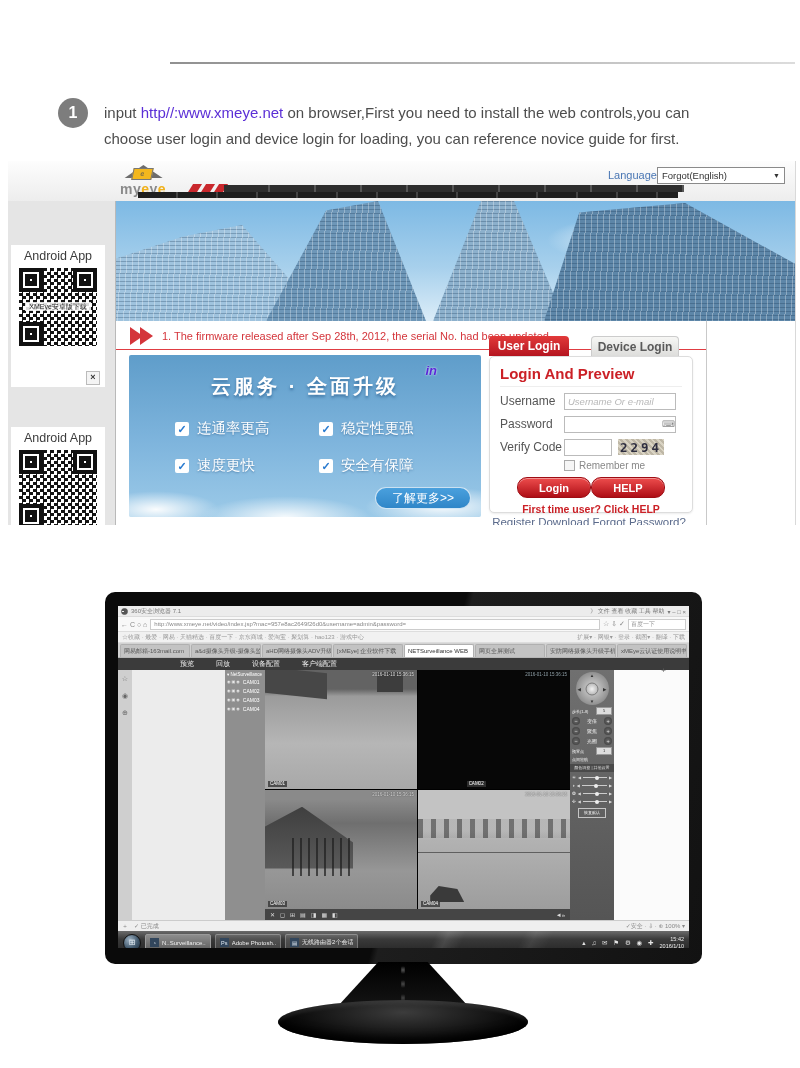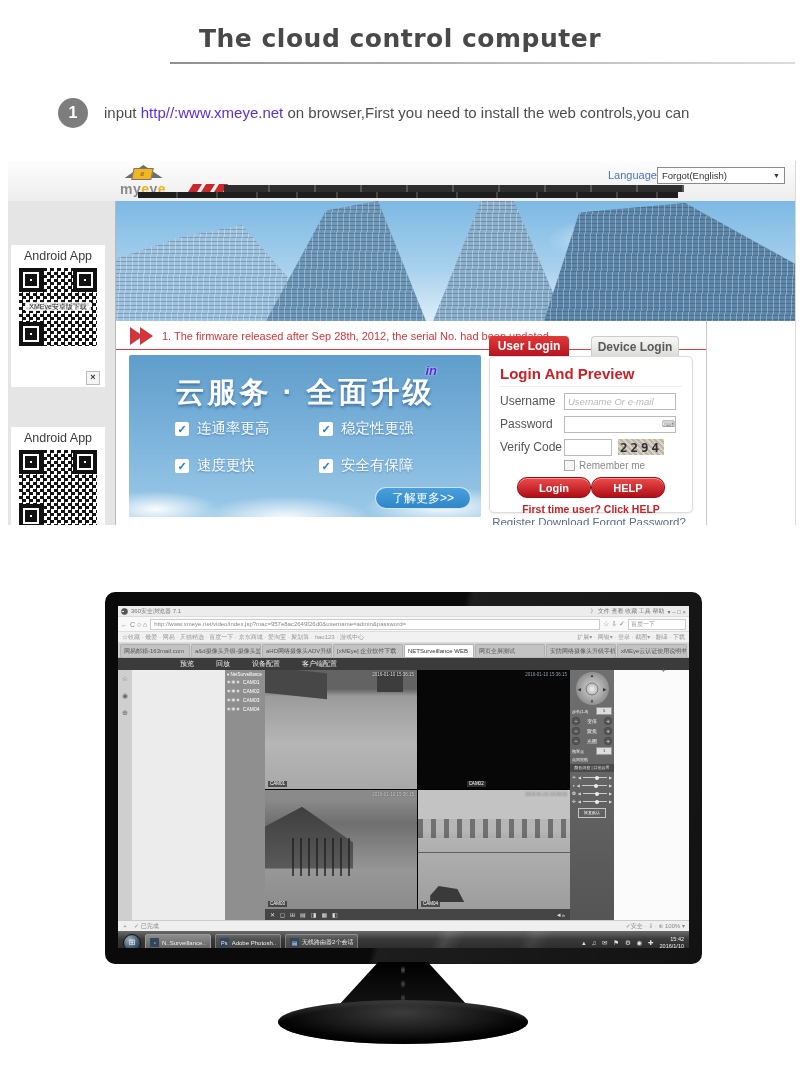--- a/index.html
+++ b/index.html
@@ -56,21 +56,21 @@
   .notice{position:absolute;left:0;top:0;width:590px;height:28px;border-bottom:1px solid #e03c42;overflow:hidden;}
   .notice .chev{position:absolute;left:14px;top:6px;width:0;height:0;border-top:9px solid transparent;border-bottom:9px solid transparent;border-left:13px solid #d4353b;}
   .notice .chev.c2{left:24px;}
   .notice .ntxt{position:absolute;left:46px;top:9px;font-size:11px;color:#d4353b;white-space:nowrap;}
 
   .banner{position:absolute;left:13px;top:34px;width:352px;height:162px;overflow:hidden;border-radius:2px;background:linear-gradient(180deg,#5f9dca,#7fb5dd 55%,#9ccae8);}
   .banner:after{content:"";position:absolute;left:-20px;right:-20px;bottom:-8px;height:52px;background:
      radial-gradient(ellipse 90px 26px at 12% 70%,rgba(255,255,255,.95),rgba(255,255,255,0) 70%),
      radial-gradient(ellipse 120px 30px at 45% 85%,rgba(255,255,255,.9),rgba(255,255,255,0) 70%),
      radial-gradient(ellipse 110px 28px at 85% 65%,rgba(255,255,255,.92),rgba(255,255,255,0) 70%);}
-  .headline{position:absolute;left:0;width:100%;top:18px;text-align:center;font-size:29px;font-weight:bold;color:#fff;letter-spacing:3px;text-shadow:0 2px 3px rgba(25,75,125,.6);}
+  .headline{position:absolute;left:0;width:100%;top:18px;text-align:center;font-size:20px;font-weight:bold;color:#fff;letter-spacing:3px;text-shadow:0 2px 3px rgba(25,75,125,.6);}
   .inbadge{position:absolute;right:44px;top:8px;font-size:13px;font-weight:bold;font-style:italic;color:#5a27d8;text-shadow:0 0 2px #fff;}
   .feat-grid{position:absolute;left:46px;top:64px;width:280px;display:grid;grid-template-columns:1fr 1fr;row-gap:18px;column-gap:8px;z-index:2;}
   .feat{display:flex;align-items:center;gap:8px;}
   .feat .cb{width:14px;height:14px;background:#fff;border-radius:2px;color:#2a7bd0;font-size:11px;font-weight:bold;text-align:center;line-height:14px;}
   .feat .ft{color:#fff;font-size:14.5px;text-shadow:0 1px 2px rgba(25,75,125,.5);}
   .morebtn{position:absolute;right:10px;bottom:8px;width:94px;height:20px;border-radius:11px;background:linear-gradient(#4aa0dd,#2f86c8);border:1px solid rgba(255,255,255,.75);color:#fff;font-size:12px;display:flex;align-items:center;justify-content:center;z-index:3;}
 
   .login{position:absolute;left:373px;top:15px;width:204px;height:189px;}
   .ltabs{display:flex;gap:22px;height:20px;}
   .tab-user{width:80px;background:linear-gradient(#e23a3a,#b51520);border-radius:4px 4px 0 0;color:#fff;font-weight:bold;font-size:12px;display:flex;align-items:center;justify-content:center;}
@@ -182,25 +182,24 @@
   .titem .ttx{font-size:6px;color:#eee;white-space:nowrap;overflow:hidden;}
   .tray{margin-left:auto;display:flex;align-items:center;gap:4px;}
   .tray .tri{font-size:6.5px;color:#e3e3e3;letter-spacing:2px;}
   .clock{text-align:right;font-size:5.5px;line-height:6.5px;color:#efefef;}
 </style>
 </head>
 <body>
 
 <div class="canvas">
 
-  <div class="title">The cloud control computer</div>
   <div class="rule"></div>
 
   <div class="step-num">1</div>
-  <div class="step-text"><span>input </span><span class="lnk">http//:www.xmeye.net</span><span> on browser,First you need to install the web controls,you can</span><br></div>
+  <div class="step-text"><span>input </span><span class="lnk">http//:www.xmeye.net</span><span> on browser,First you need to install the web controls,you can</span><br><span>choose user login and device login for loading, you can reference novice guide for first.</span></div>
 
   <div class="site">
     <div class="site-header">
       <div class="logo">
         <div class="roof">
             <i>e</i>
           </div>
         <div class="word"><span>my</span><b>e</b><span>y</span><b>e</b></div>
       </div>
       <div class="stripes">

